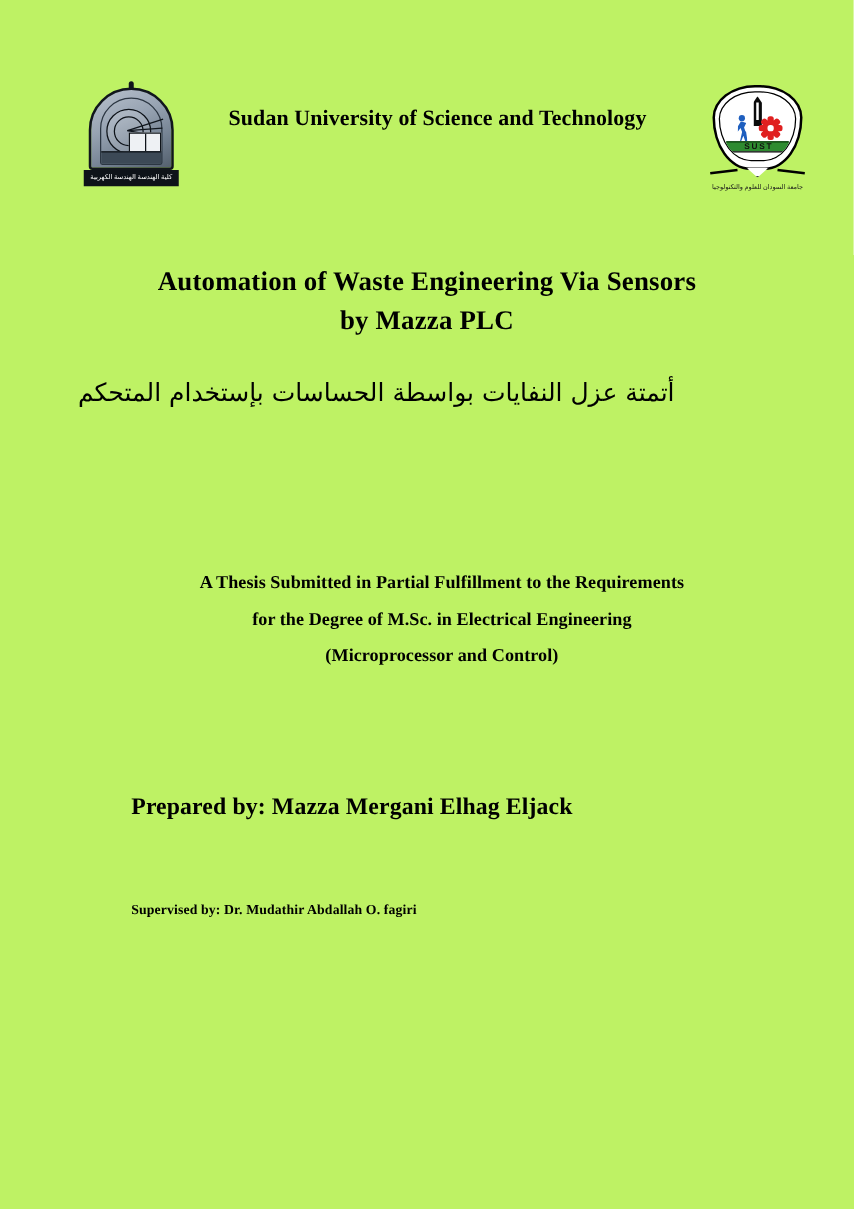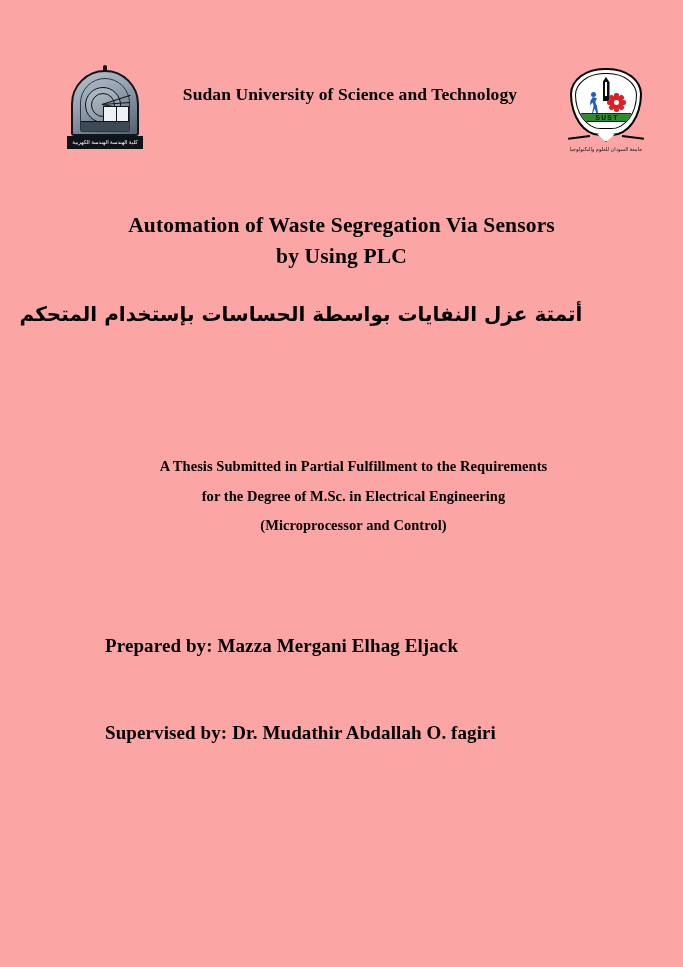--- a/index.html
+++ b/index.html
@@ -14,21 +14,21 @@
     position: relative;
     overflow: hidden;
     font-family: "Liberation Serif", "DejaVu Serif", serif;
     color: #000000;
     -webkit-font-smoothing: antialiased;
   }
 
   .page {
     position: absolute;
     inset: 0;
-    background: #fca5a5;
+    background: #bef264;
     padding-left: 12px;
   }
 
   
   .header {
     position: absolute;
     top: 66px;
     left: 0;
     width: 683px;
     height: 92px;
@@ -359,21 +359,21 @@
   .title-ar {
     position: absolute;
     left: 0;
     top: 298px;
     width: 602px;
     text-align: center;
     direction: rtl;
     font-size: 20px;
     line-height: 1.6;
     font-family: "DejaVu Sans", "Liberation Sans", sans-serif;
-    font-weight: 700;
+    font-weight: 400;
   }
   .title-ar .line { display: block; }
 
   
   .statement {
     position: absolute;
     left: 0;
     top: 452px;
     width: 683px;
     text-align: center;
@@ -449,21 +449,21 @@
     left: 105px;
     top: 635px;
     font-size: 19px;
     font-weight: bold;
     letter-spacing: 0.1px;
   }
   .supervised-by {
     position: absolute;
     left: 105px;
     top: 722px;
-    font-size: 19px;
+    font-size: 11px;
     font-weight: bold;
     letter-spacing: 0.1px;
   }
   .date-line {
     position: absolute;
     left: 0;
     top: 818px;
     width: 683px;
     text-align: center;
     font-size: 15px;
@@ -519,22 +519,22 @@
         <div class="base"></div>
       </div>
       <div class="wing-l"></div>
       <div class="wing-r"></div>
       <div class="ribbon"></div>
       <div class="caption">جامعة السودان للعلوم والتكنولوجيا</div>
     </div>
   </div>
 
   <div class="title-en">
-    <span class="line">Automation of Waste Segregation Via Sensors</span>
-    <span class="line">by Using PLC</span>
+    <span class="line">Automation of Waste Engineering Via Sensors</span>
+    <span class="line">by Mazza PLC</span>
   </div>
 
   <div class="title-ar">
     <span class="line">أتمتة عزل النفايات بواسطة الحساسات بإستخدام المتحكم</span>
   </div>
 
   <div class="statement">
     <span class="line">A Thesis Submitted in Partial Fulfillment to the Requirements</span>
     <span class="line">for the Degree of M.Sc. in Electrical Engineering</span>
     <span class="line">(Microprocessor and Control)</span>

